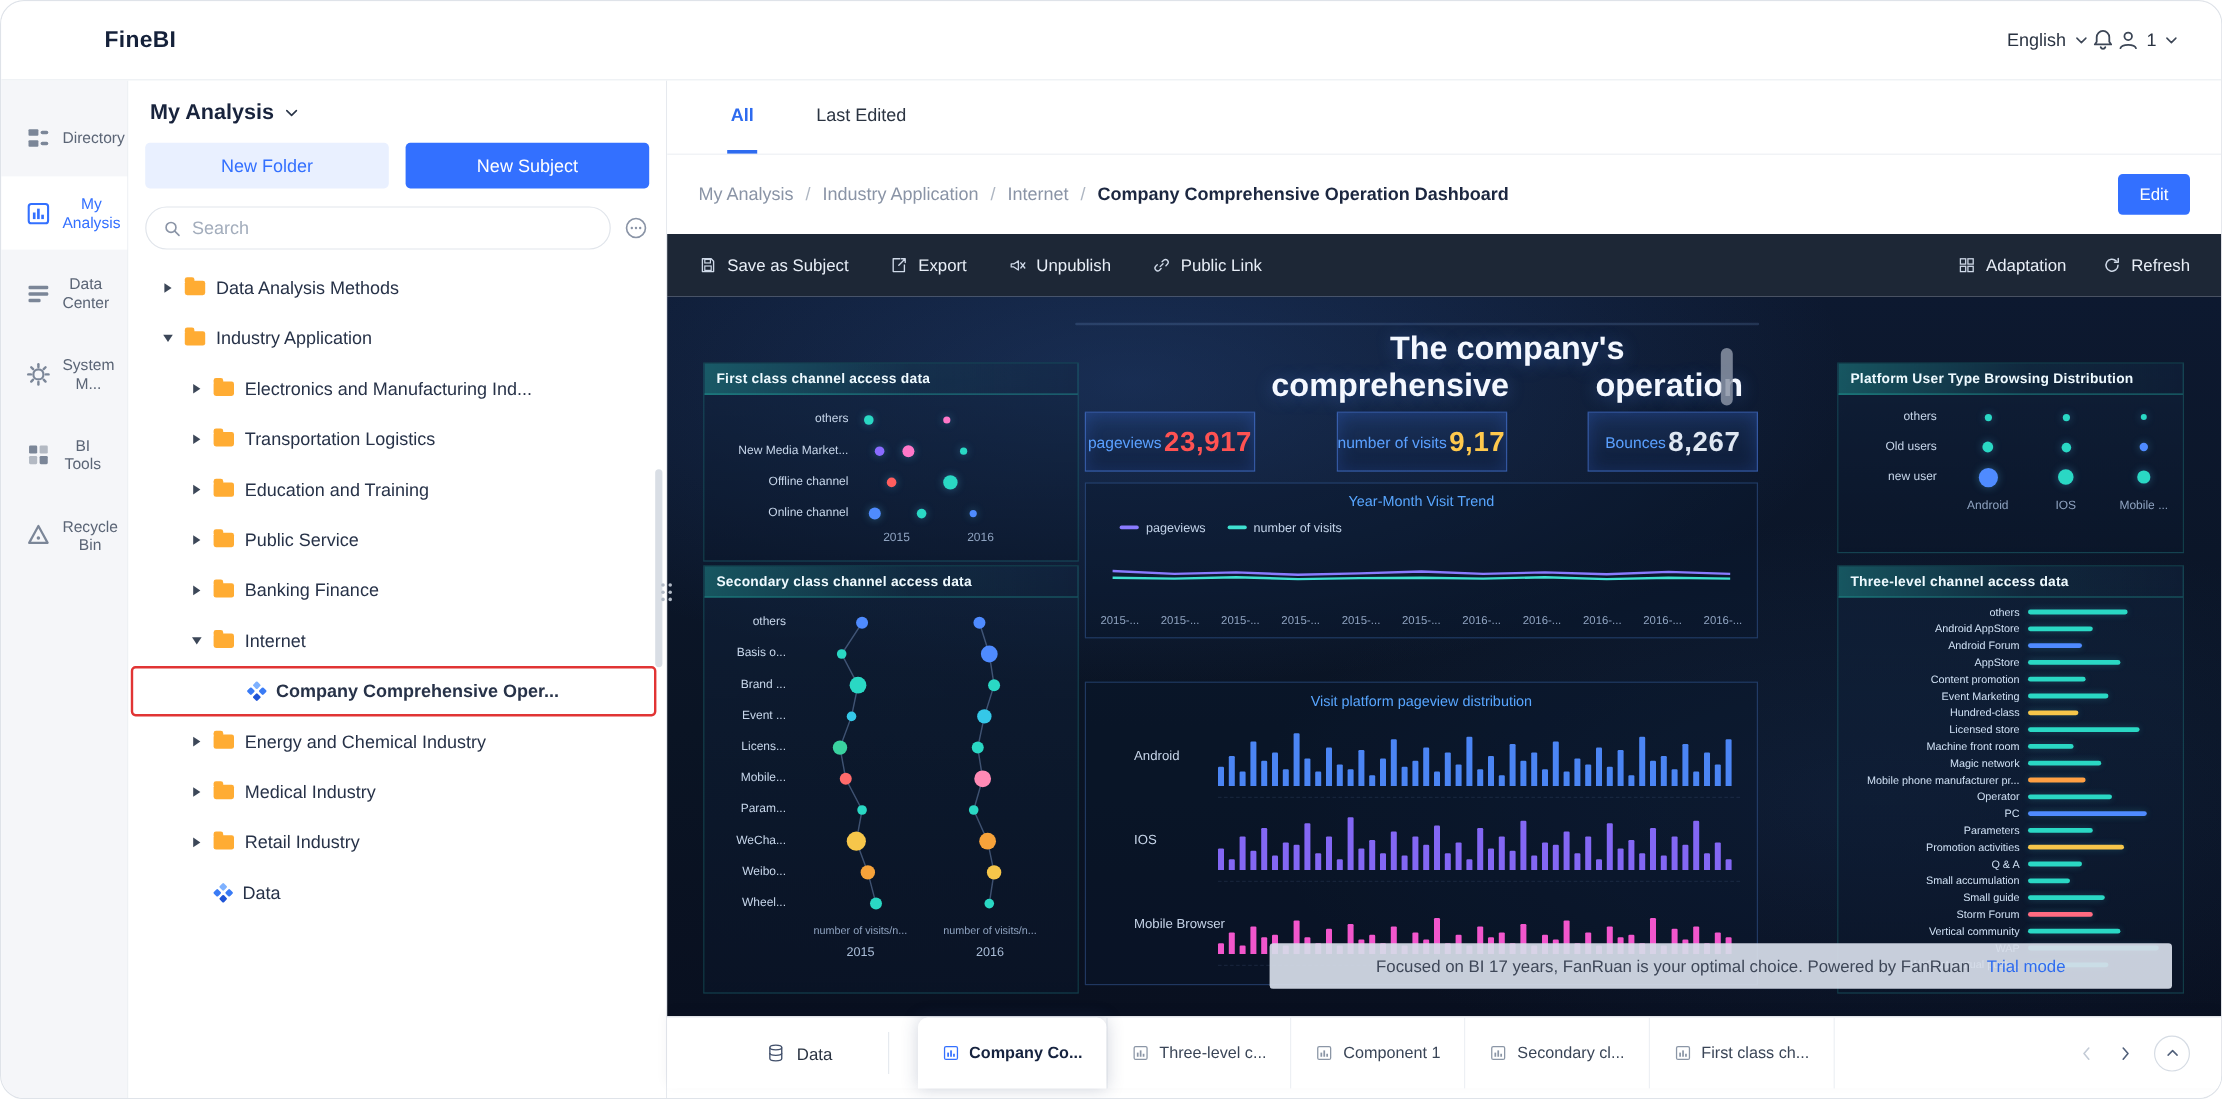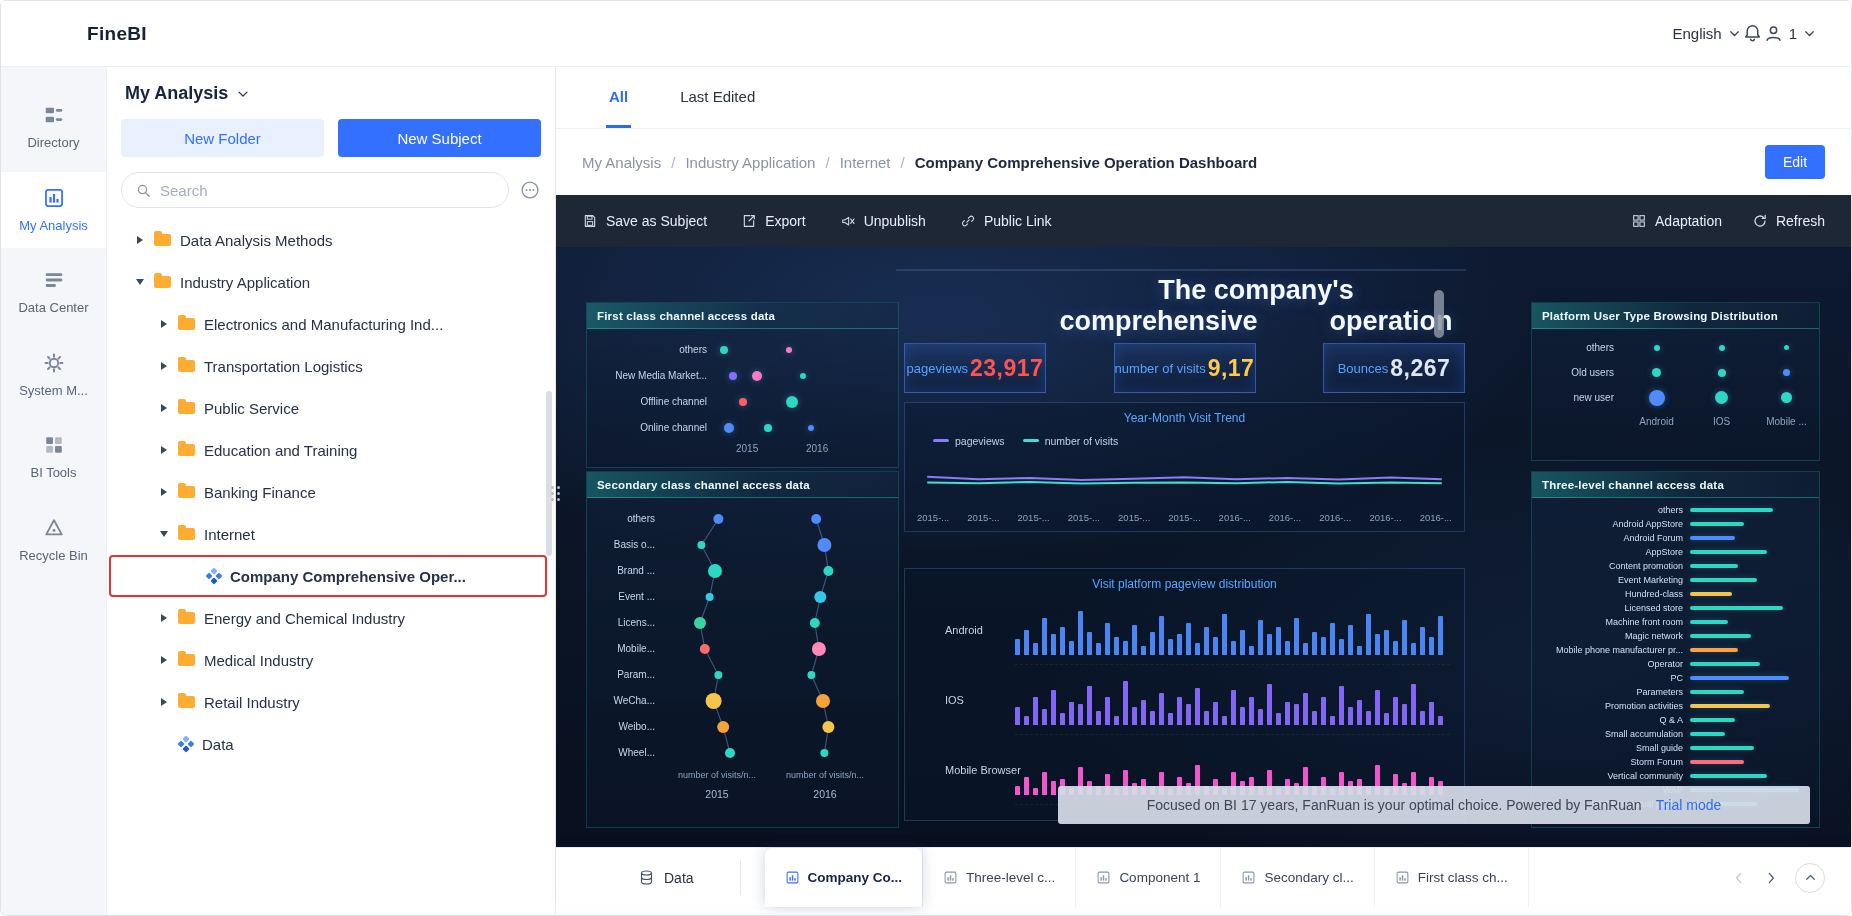--- a/index.html
+++ b/index.html
@@ -1,31 +1,31 @@
 <!DOCTYPE html>
 <html><head>
 <meta charset="utf-8">
 <style>
 *{box-sizing:border-box;margin:0;padding:0}
 html,body{background:#fff}
 body{font-family:"Liberation Sans",sans-serif}
-.app{position:relative;width:1852px;height:916px;background:#fff;border:1px solid #dfe3e9;border-radius:6px;overflow:hidden}
+.app{position:relative;width:1852px;height:916px;background:#fff;border:1px solid #dfe3e9;border-radius:20px;overflow:hidden}
 .icn{display:inline-flex;align-items:center;justify-content:center;line-height:0}
 .icn svg{display:block}
 
 
 .topbar{position:absolute;top:0;left:0;right:0;height:66px;background:#fff;border-bottom:1px solid #eceff3;display:flex;align-items:center;padding:0 34px 0 86px;z-index:10}
 .brand{font-size:19px;font-weight:700;color:#15213a;letter-spacing:.3px}
 .topbar-right{margin-left:auto;display:flex;align-items:center;color:#2a3342;font-size:15px}
 .lang,.user{display:flex;align-items:center;gap:5px;cursor:pointer}
 .topbar-right .icn{color:#3c4656}
 
 
 .rail{position:absolute;top:66px;left:0;width:106px;bottom:0;background:#f5f6f9;border-right:1px solid #edeff3;padding-top:16px}
-.rail-item{display:flex;flex-direction:column;align-items:center;gap:9px;padding:15px 4px;margin:6px 0;color:#5b6576;cursor:pointer;font-size:13px}
+.rail-item{display:flex;flex-direction:row;align-items:center;gap:9px;padding:15px 20px;margin:6px 0;color:#5b6576;cursor:pointer;font-size:13px}
 .rail-item .icn{color:#7b8698}
 .rail-item.active{background:#fff;color:#3370ff}
 .rail-item.active .icn{color:#3370ff}
 .rail-label{text-align:center;line-height:1.2}
 
 
 .explorer{position:absolute;top:66px;left:106px;width:449px;bottom:0;background:#fff;border-right:1px solid #e6e9ee}
 .exp-title{margin:16px 18px 0;display:flex;align-items:center;gap:7px;font-size:18px;font-weight:700;color:#18233c;cursor:pointer}
 .exp-title .icn{color:#2a3548}
 .exp-buttons{margin:15px 14px 0;display:flex;gap:14px}
@@ -330,28 +330,28 @@
             <i class="tri-r"></i>
           </span>
           <span class="folder-ic"></span>
           <span class="tree-label">Transportation Logistics</span>
         </div>
         <div class="tree-row" style="padding-left: 50px;">
           <span class="tree-arrow">
             <i class="tri-r"></i>
           </span>
           <span class="folder-ic"></span>
-          <span class="tree-label">Public Service</span>
+          <span class="tree-label">Education and Training</span>
         </div>
         <div class="tree-row" style="padding-left: 50px;">
           <span class="tree-arrow">
             <i class="tri-r"></i>
           </span>
           <span class="folder-ic"></span>
-          <span class="tree-label">Education and Training</span>
+          <span class="tree-label">Public Service</span>
         </div>
         <div class="tree-row" style="padding-left: 50px;">
           <span class="tree-arrow">
             <i class="tri-r"></i>
           </span>
           <span class="folder-ic"></span>
           <span class="tree-label">Banking Finance</span>
         </div>
         <div class="tree-row" style="padding-left: 50px;">
           <span class="tree-arrow">

